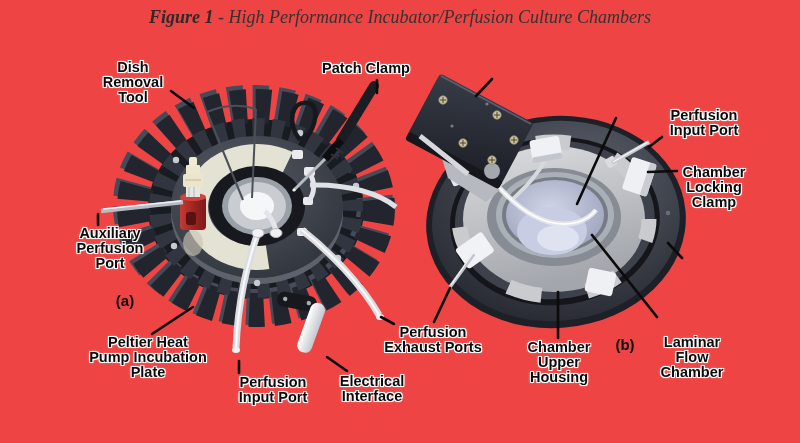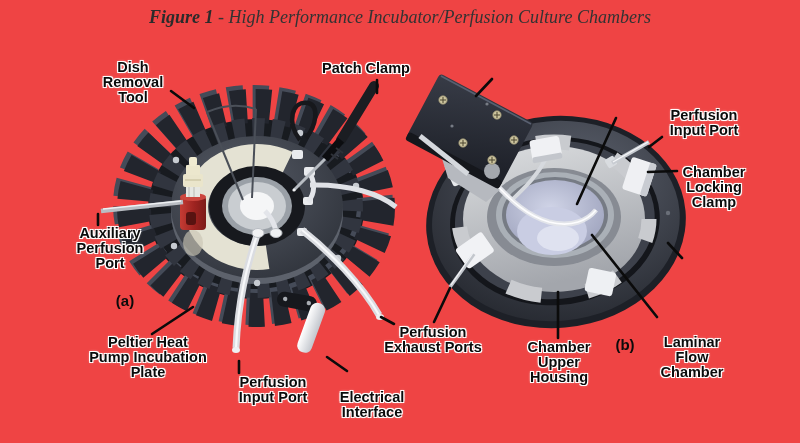--- a/index.html
+++ b/index.html
@@ -290,21 +290,21 @@
 Tool</div>
   <div class="callout" style="left:366px;top:61px;">Patch Clamp</div>
   <div class="callout" style="left:82px;top:226px;margin-left:28px;">Auxiliary
 Perfusion
 Port</div>
   <div class="callout" style="left:148px;top:335px;">Peltier Heat
 Pump Incubation
 Plate</div>
   <div class="callout" style="left:273px;top:375px;">Perfusion
 Input Port</div>
-  <div class="callout" style="left:372px;top:390px;">Electrical
+  <div class="callout" style="left:372px;top:374px;">Electrical
 Interface</div>
   <div class="callout" style="left:433px;top:325px;">Perfusion
 Exhaust Ports</div>
   <div class="callout" style="left:704px;top:108px;">Perfusion
 Input Port</div>
   <div class="callout" style="left:714px;top:165px;">Chamber
 Locking
 Clamp</div>
   <div class="callout" style="left:692px;top:318px;margin-top:17px;">Laminar
 Flow

